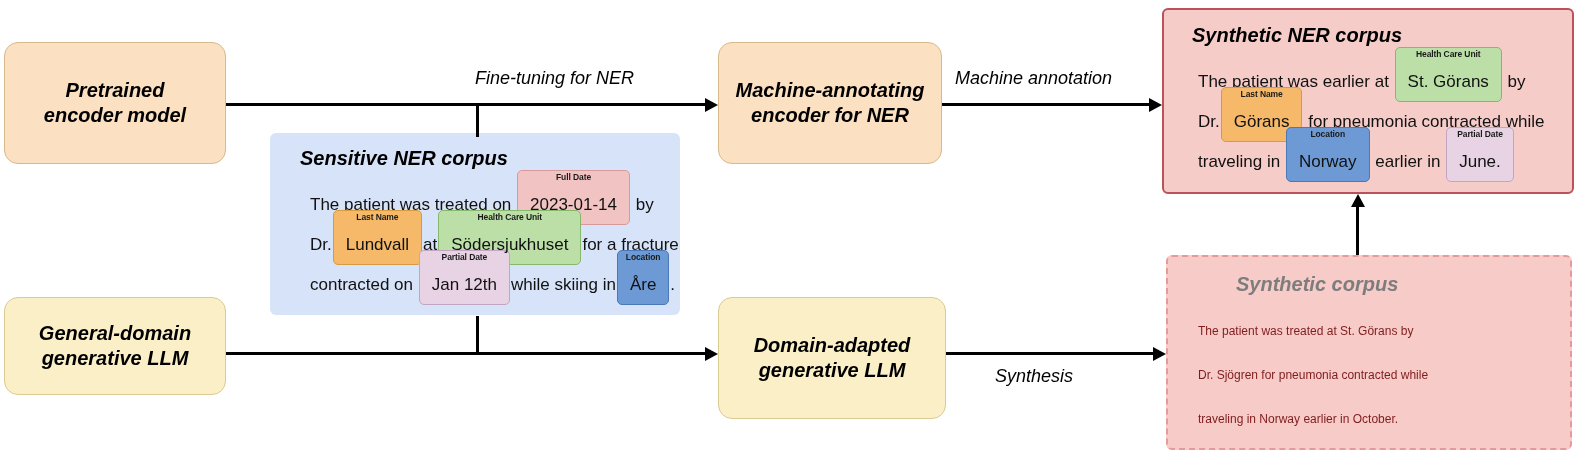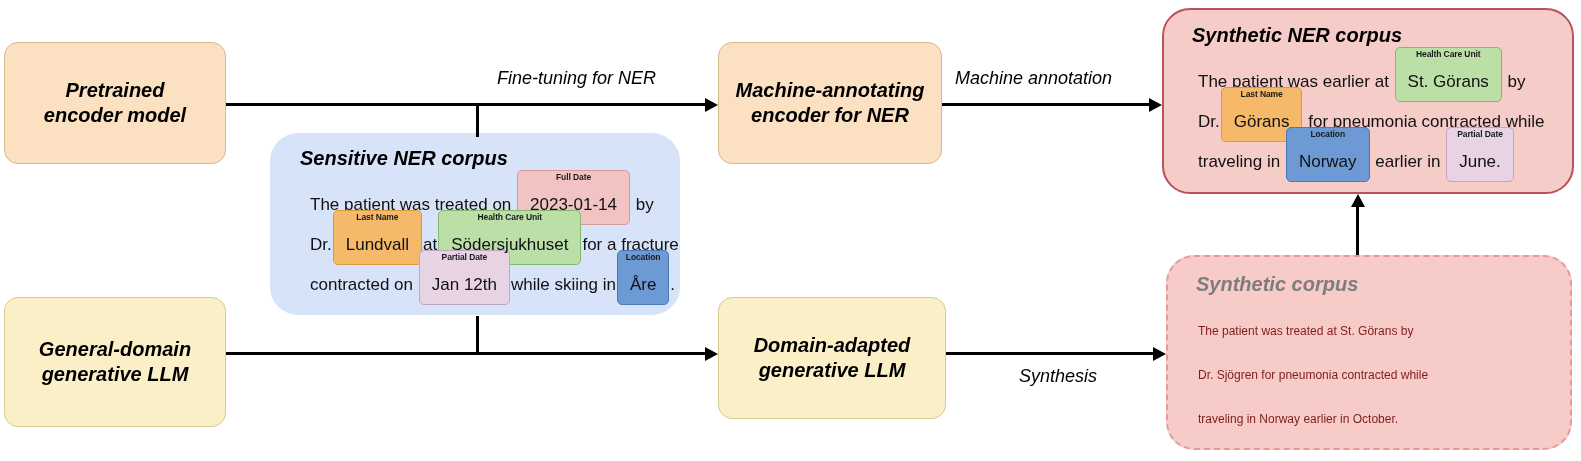--- a/index.html
+++ b/index.html
@@ -8,28 +8,28 @@
   .canvas{position:absolute;inset:0;}
 
   
   .node{position:absolute;box-sizing:border-box;border-radius:14px;
         display:flex;align-items:center;justify-content:center;text-align:center;
         font-weight:bold;font-style:italic;font-size:20px;line-height:1.25;color:#000;}
   .node.peach{background:#fbe0c2;border:1.5px solid #d8b98c;}
   .node.cream{background:#fbefc8;border:1.5px solid #d9cb92;}
 
   
-  .panel{position:absolute;box-sizing:border-box;border-radius:28px;}
+  .panel{position:absolute;box-sizing:border-box;border-radius:6px;}
   .panel.blue{background:#d7e3f8;border:none;}
   .panel.red-solid{background:#f6ccc9;border:2.5px solid #b9525a;}
   .panel.red-dashed{background:#f6cbc8;border:2.5px dashed #e59a9a;}
 
   .panel-title{font-weight:bold;font-style:italic;font-size:20px;color:#000;
                position:absolute;}
-  .panel-title.muted{color:#7d7d7d;}
+  .panel-title.muted{color:#7d7d7d;margin-left:40px;}
 
   .corpus-text{position:absolute;font-size:17px;color:#111;line-height:40px;}
   .corpus-text.muted{color:#7f1d1d;line-height:44px;font-size:12px;}
   .corpus-text .ln{display:block;white-space:nowrap;}
 
   
   .ent{display:inline-block;position:relative;border-radius:5px;
        padding:0 13px;margin:0 1px;vertical-align:baseline;}
   .ent .ent-label{position:absolute;left:0;right:0;top:-13px;
        font-size:8.5px;font-weight:bold;font-style:normal;text-align:center;
@@ -62,21 +62,21 @@
 
 <div class="canvas">
 
   <div class="node peach" style="left:4px;top:42px;width:222px;height:122px;">
     <div>
       <span class="ln">Pretrained</span><br>
       <span class="ln">encoder model</span>
     </div>
   </div>
 
-  <div class="node cream" style="left:4px;top:297px;width:222px;height:130px;">
+  <div class="node cream" style="left:4px;top:297px;width:222px;height:98px;">
     <div>
       <span class="ln">General-domain</span><br>
       <span class="ln">generative LLM</span>
     </div>
   </div>
 
   <div class="node peach" style="left:718px;top:42px;width:224px;height:122px;">
     <div>
       <span class="ln">Machine-annotating</span><br>
       <span class="ln">encoder for NER</span>
@@ -134,31 +134,31 @@
       <span class="ln">The patient was treated at  St. Görans by</span>
       <span class="ln">Dr. Sjögren for pneumonia contracted while</span>
       <span class="ln">traveling in Norway earlier in October.</span>
     </div>
   </div>
 
   <div class="edge h" style="left:226px;top:103px;width:479px;"></div>
   <div class="arrowhead right" style="left:705px;top:97.5px;"></div>
 
   <div class="edge v" style="left:476px;top:103px;height:34px;"></div>
-  <div class="edge-label" style="left:497px;top:68px;">Fine-tuning for NER</div>
+  <div class="edge-label" style="left:475px;top:68px;">Fine-tuning for NER</div>
 
   <div class="edge h" style="left:942px;top:103px;width:207px;"></div>
   <div class="arrowhead right" style="left:1149px;top:97.5px;"></div>
   <div class="edge-label" style="left:955px;top:68px;">Machine annotation</div>
 
   <div class="edge h" style="left:226px;top:352px;width:479px;"></div>
   <div class="arrowhead right" style="left:705px;top:346.5px;"></div>
 
   <div class="edge v" style="left:476px;top:316px;height:36px;"></div>
 
   <div class="edge h" style="left:946px;top:352px;width:207px;"></div>
   <div class="arrowhead right" style="left:1153px;top:346.5px;"></div>
-  <div class="edge-label" style="left:1019px;top:366px;">Synthesis</div>
+  <div class="edge-label" style="left:995px;top:366px;">Synthesis</div>
 
   <div class="edge v" style="left:1356px;top:205px;height:50px;"></div>
   <div class="arrowhead up" style="left:1350.5px;top:194px;"></div>
 
 </div>
 
 </body></html>

